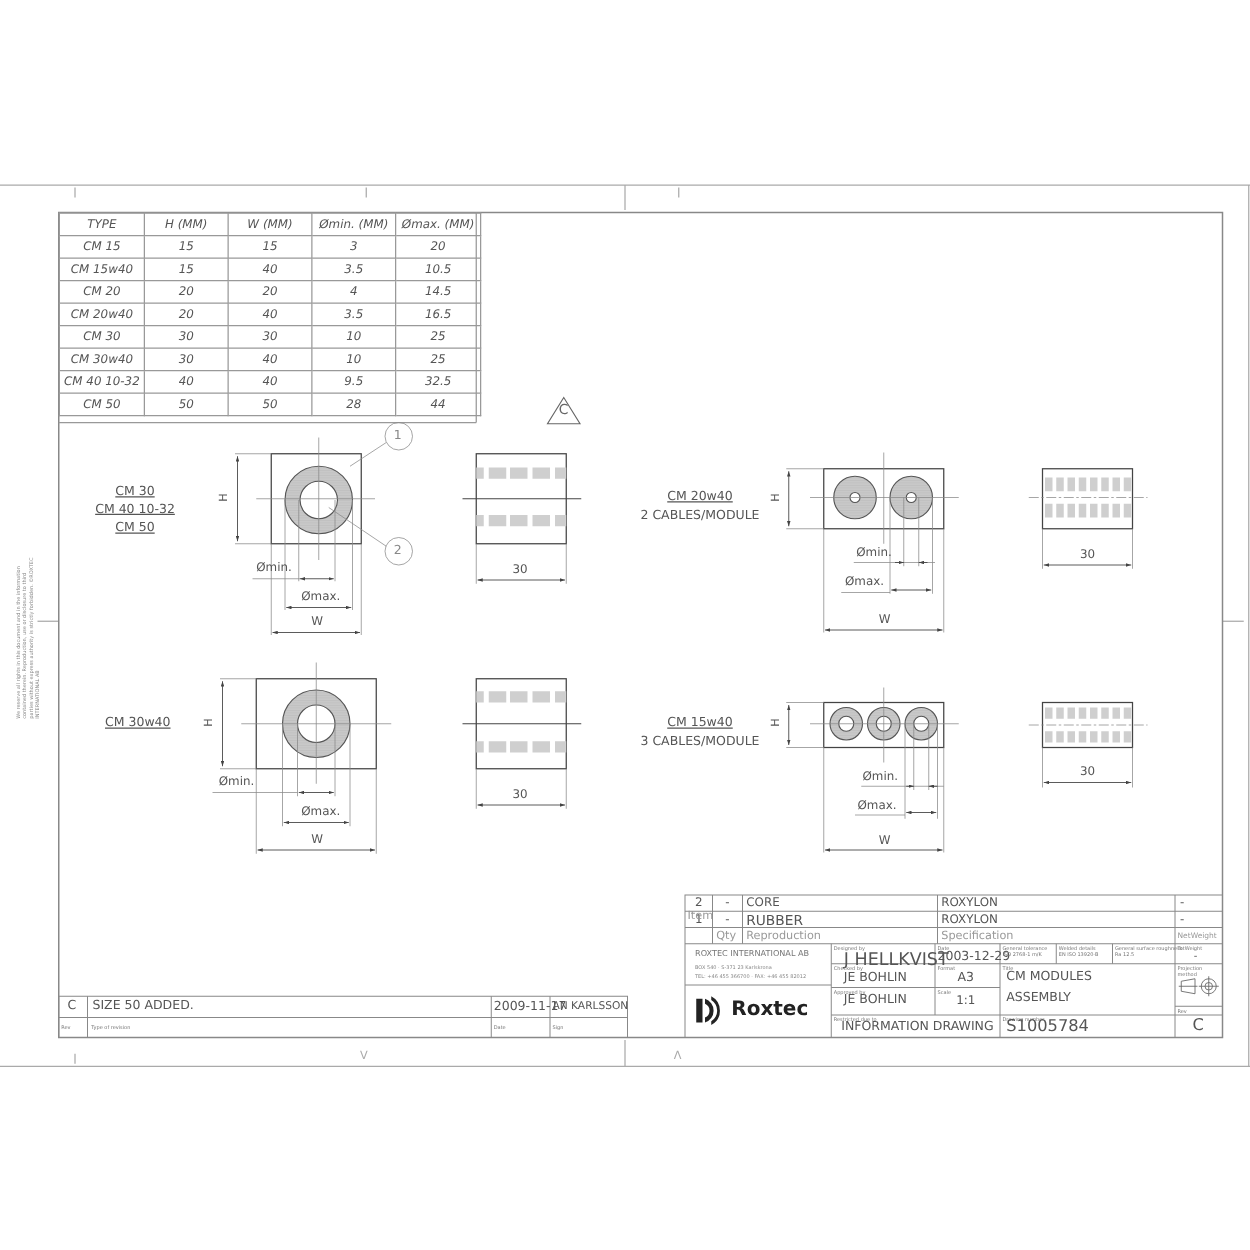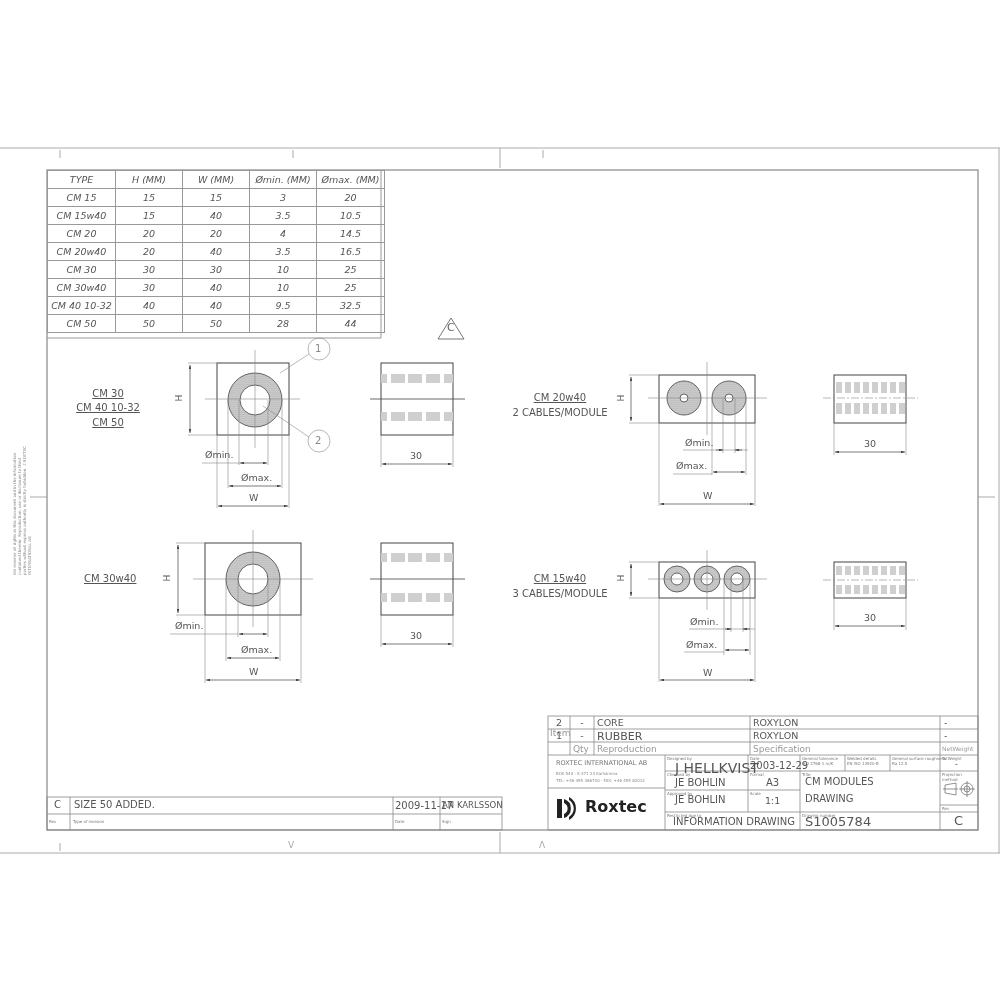--- a/index.html
+++ b/index.html
@@ -468,21 +468,21 @@
   <div class="tb-small" style="left:847px;top:756px">Welded details</div>
   <div class="tb-small" style="left:847px;top:761px">EN ISO 13920-B</div>
   <div class="tb-small" style="left:892px;top:756px">General surface roughness</div>
   <div class="tb-small" style="left:892px;top:761px">Ra 12.5</div>
 
   <div class="tb-small" style="left:942px;top:756px">TotWeight</div>
   <div class="t" style="left:955px;top:760px;font-size:8px">-</div>
 
   <div class="tb-small" style="left:802px;top:772px">Title</div>
   <div class="t" style="left:805px;top:776px;font-size:10px">CM MODULES</div>
-  <div class="t" style="left:805px;top:793px;font-size:10px">DRAWING</div>
+  <div class="t" style="left:805px;top:793px;font-size:10px">ASSEMBLY</div>
 
   <div class="tb-small" style="left:942px;top:772px;width:34px;white-space:normal;line-height:5px">Projection method</div>
 
   <div class="tb-small" style="left:802px;top:813px">Drawing number</div>
   <div class="t" style="left:805px;top:814px;font-size:13px">S1005784</div>
 
   <div class="tb-small" style="left:942px;top:806px">Rev</div>
   <div class="t" style="left:954px;top:813px;font-size:13px">C</div>
 
   <div class="t" style="left:54px;top:799px;font-size:10px">C</div>

